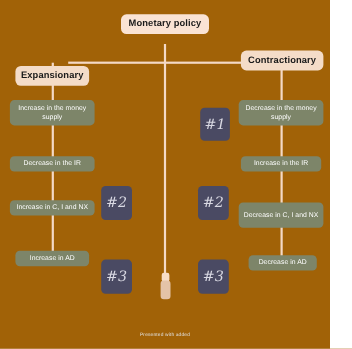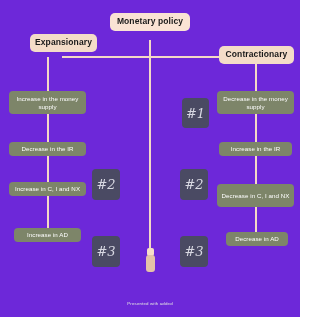--- a/index.html
+++ b/index.html
@@ -10,21 +10,21 @@
     width: 300px;
     height: 317px;
     background: #ffffff;
     font-family: "Liberation Sans", sans-serif;
     overflow: hidden;
   }
   #canvas {
     position: relative;
     width: 300px;
     height: 317px;
-    background: #6d28d9;
+    background: #a16207;
   }
 
   
   .line-v {
     position: absolute;
     width: 2px;
     background: #f4d9c6;
   }
   .line-h {
     position: absolute;
@@ -116,21 +116,21 @@
   <div class="line-v" style="left:149px; top:40px; height:215px;"></div>
 
   <div class="line-h" style="left:62px; top:56px; width:187px;"></div>
 
   <div class="line-v" style="left:47px; top:57px; height:183px;"></div>
 
   <div class="line-v" style="left:255px; top:57px; height:183px;"></div>
 
   <div class="peach-node soft" style="left:110px; top:13px; width:80px; height:18px;">Monetary policy</div>
 
-  <div class="peach-node" style="left:14px; top:34px; width:67px; height:18px;margin-left:16px;">Expansionary</div>
+  <div class="peach-node" style="left:14px; top:60px; width:67px; height:18px;">Expansionary</div>
   <div class="peach-node" style="left:219px; top:46px; width:75px; height:18px;text-align:right;">Contractionary</div>
 
   <div class="green-box" style="left:9px; top:91px; width:77px; height:23px;">Increase in the money supply</div>
   <div class="green-box" style="left:9px; top:142px; width:77px; height:14px;">Decrease in the IR</div>
   <div class="green-box" style="left:9px; top:182px; width:77px; height:14px;">Increase in C, I and NX</div>
   <div class="green-box" style="left:14px; top:228px; width:67px; height:14px;">Increase in AD</div>
 
   <div class="green-box" style="left:217px; top:91px; width:77px; height:23px;">Decrease in the money supply</div>
   <div class="green-box" style="left:219px; top:142px; width:73px; height:14px;">Increase in the IR</div>
   <div class="green-box" style="left:217px; top:184px; width:77px; height:23px;">Decrease in C, I and NX</div>

